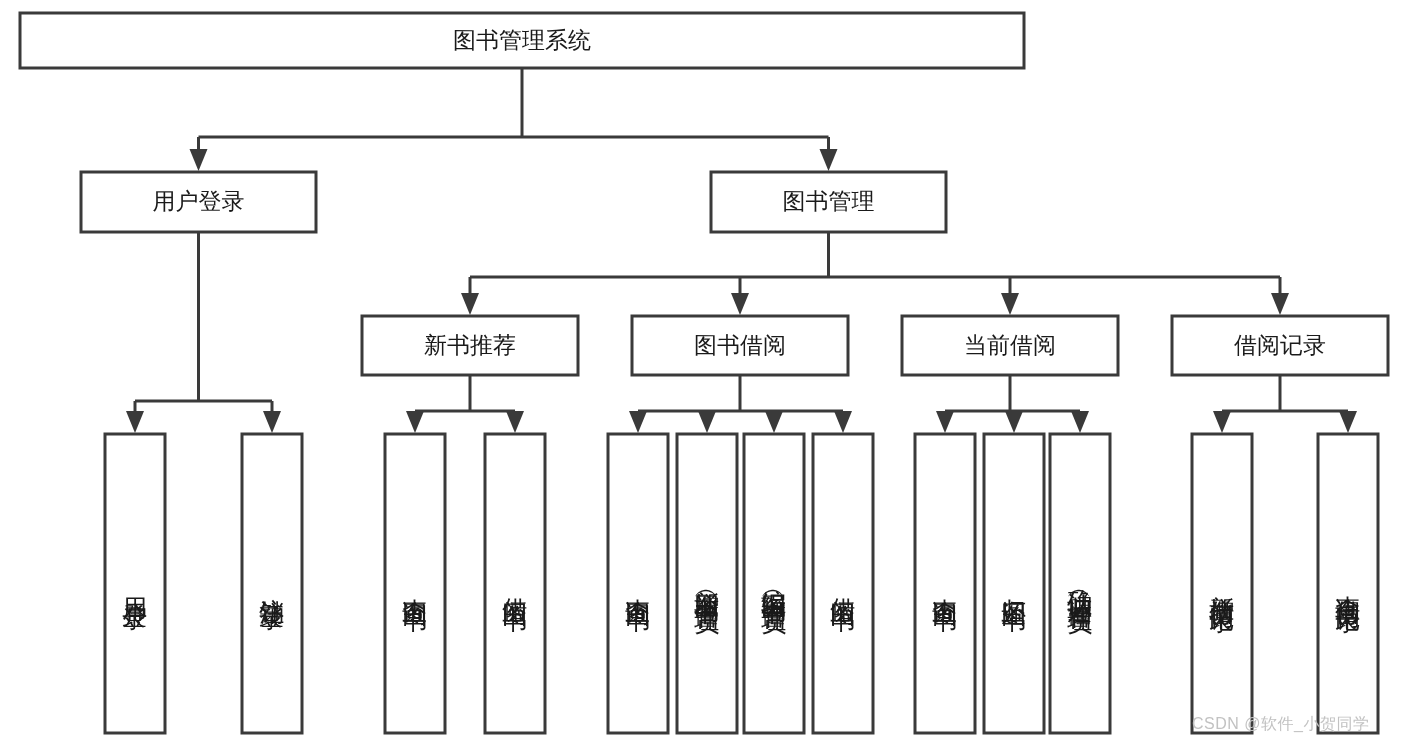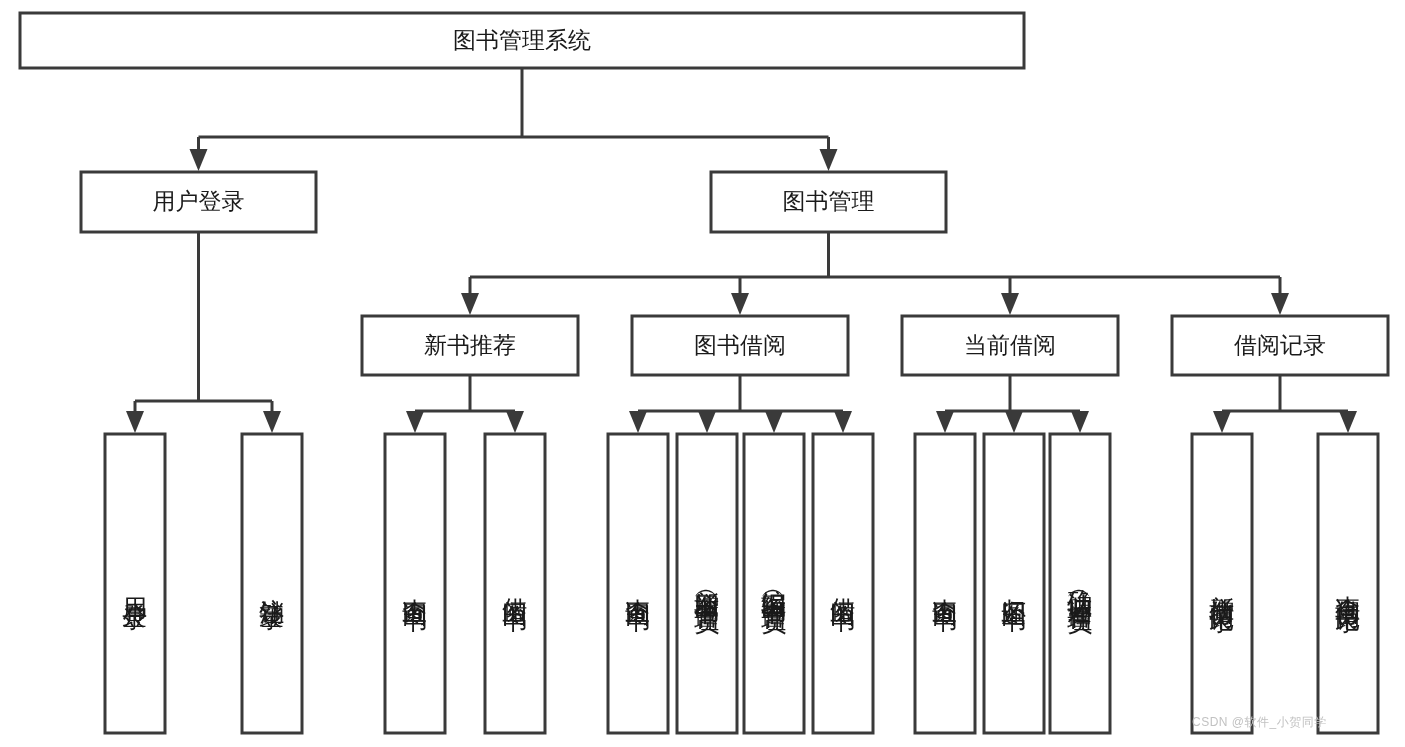--- a/index.html
+++ b/index.html
@@ -59,21 +59,21 @@
     display: flex;
     align-items: center;
     justify-content: center;
     text-align: center;
     white-space: nowrap;
     pointer-events: none;
   }
   .watermark {
     position: absolute;
     font-family: "Liberation Sans", "DejaVu Sans", sans-serif;
-    font-size: 12px;
+    font-size: 16px;
     color: #c2c2c2;
     white-space: nowrap;
     letter-spacing: 0.5px;
   }
 </style>
 </head>
 <body>
 
 <div id="diagram-root">
 

